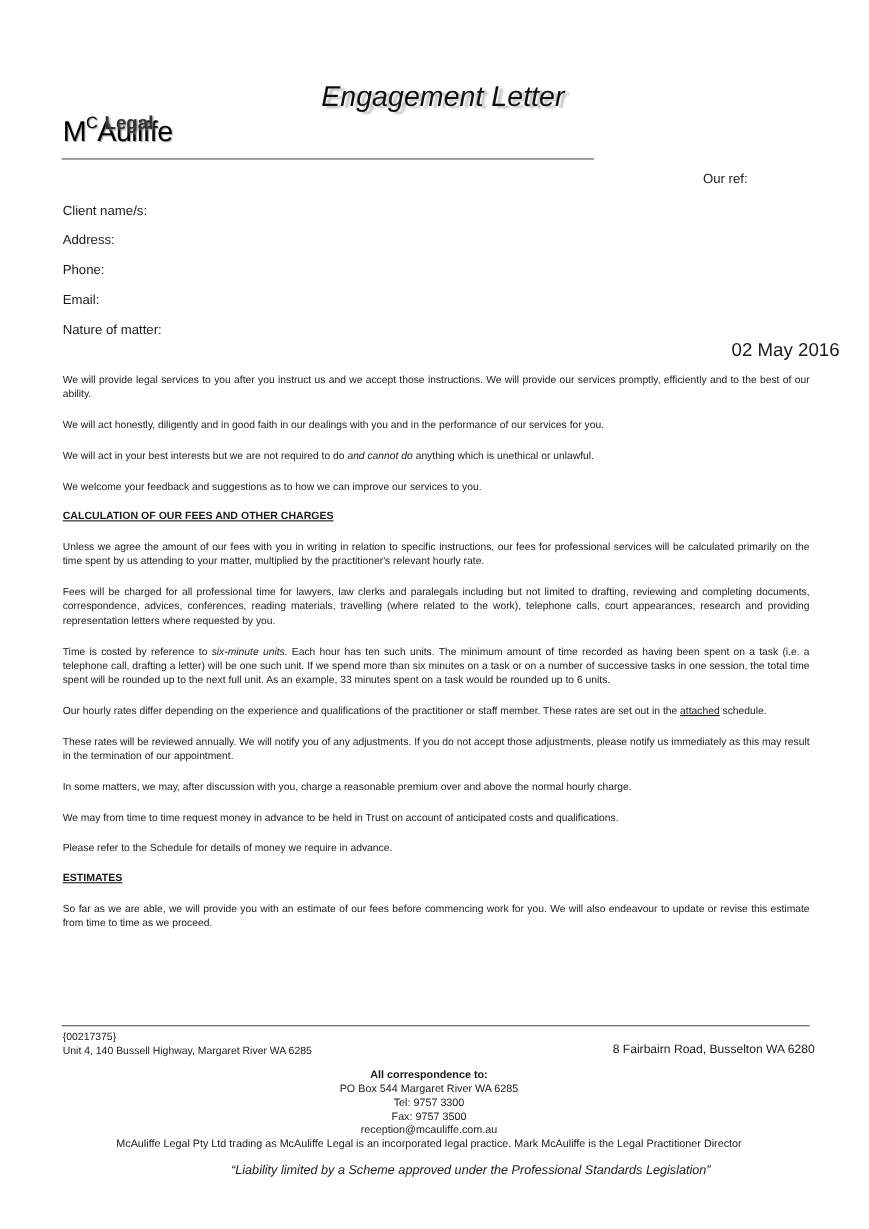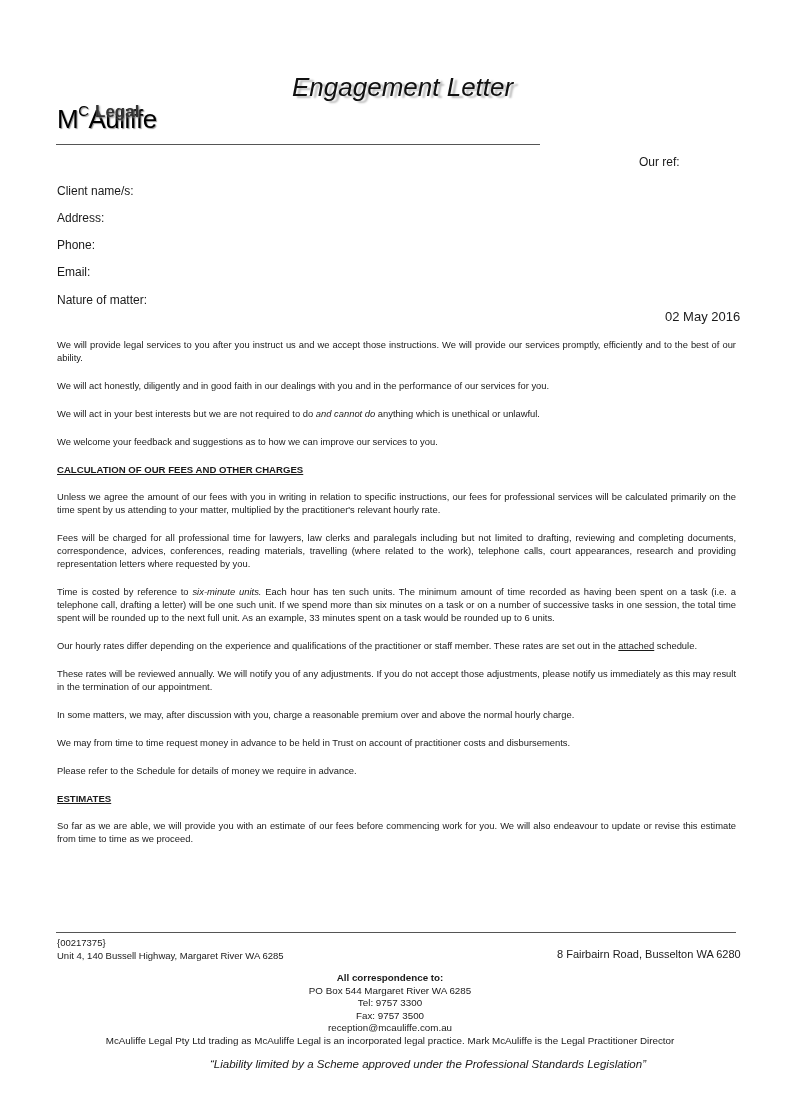--- a/index.html
+++ b/index.html
@@ -9,21 +9,21 @@
   .logo-mc { left:57px; top:70px; font-size:26px; color:#000000;
              text-shadow:1px 1px 1px #999; letter-spacing:-0.5px;margin-top:34px; }
   .logo-mc sup { font-size:15px; position:relative; top:-2px; }
   .logo-legal { left:95px; top:102px; font-size:17px; font-weight:bold; color:#333;
                 text-shadow:1px 1px 2px #888; }
   .title { left:292px; top:72px; font-size:26px; font-style:italic; color:#111;
            text-shadow:4px 2px 2px #bbb; }
   .hr-top { left:56px; top:144px; width:484px; height:1px; background:#555; }
   .ourref { left:639px; top:155px; font-size:12px; }
   .field { left:57px; font-size:12px; }
-  .date { left:665px; top:309px; font-size:13px; }
+  .date { left:665px; top:309px; font-size:17px; }
   .content { left:57px; top:338px; width:679px; font-size:9.4px; line-height:13px; }
   .content h3 { margin:0 0 14px 0; font-size:9.6px; font-weight:bold; text-decoration:underline; }
   .content p { margin:0 0 15px 0; text-align:justify; }
   .hr-bot { left:56px; top:932px; width:680px; height:1px; background:#555; }
   .foot-l { left:57px; top:936px; font-size:9.5px; line-height:13px; }
   .foot-r { left:557px; top:948px; font-size:11px; }
   .corr { left:0; top:972px; width:780px; text-align:center; font-size:9.8px; line-height:12.5px; }
   .corr .b { font-weight:bold; }
   .liab { left:0; top:1058px; width:776px; text-align:center; font-size:11.5px; font-style:italic; padding-left:80px; box-sizing:border-box; }
   u { text-decoration:underline; }
@@ -50,21 +50,21 @@
   <p><span>We will act in your best interests but we are not required to do </span><em>and cannot do</em><span> anything which is unethical or unlawful.</span></p>
   <p>We welcome your feedback and suggestions as to how we can improve our services to you.</p>
 
   <h3>CALCULATION OF OUR FEES AND OTHER CHARGES</h3>
   <p>Unless we agree the amount of our fees with you in writing in relation to specific instructions, our fees for professional services will be calculated primarily on the time spent by us attending to your matter, multiplied by the practitioner's relevant hourly rate.</p>
   <p>Fees will be charged for all professional time for lawyers, law clerks and paralegals including but not limited to drafting, reviewing and completing documents, correspondence, advices, conferences, reading materials, travelling (where related to the work), telephone calls, court appearances, research and providing representation letters where requested by you.</p>
   <p><span>Time is costed by reference to </span><em>six-minute units.</em><span> Each hour has ten such units. The minimum amount of time recorded as having been spent on a task (i.e. a telephone call, drafting a letter) will be one such unit. If we spend more than six minutes on a task or on a number of successive tasks in one session, the total time spent will be rounded up to the next full unit. As an example, 33 minutes spent on a task would be rounded up to 6 units.</span></p>
   <p><span>Our hourly rates differ depending on the experience and qualifications of the practitioner or staff member. These rates are set out in the </span><u>attached</u><span> schedule.</span></p>
   <p>These rates will be reviewed annually. We will notify you of any adjustments. If you do not accept those adjustments, please notify us immediately as this may result in the termination of our appointment.</p>
   <p>In some matters, we may, after discussion with you, charge a reasonable premium over and above the normal hourly charge.</p>
-  <p>We may from time to time request money in advance to be held in Trust on account of practitioner costs and disbursements.</p>
+  <p>We may from time to time request money in advance to be held in Trust on account of anticipated costs and qualifications.</p>
   <p>Please refer to the Schedule for details of money we require in advance.</p>
 
   <h3>ESTIMATES</h3>
   <p>So far as we are able, we will provide you with an estimate of our fees before commencing work for you. We will also endeavour to update or revise this estimate from time to time as we proceed.</p>
 </div>
 
 <div class="abs hr-bot"></div>
 <div class="abs foot-l">
   <div>{00217375}</div>
   <div>Unit 4, 140 Bussell Highway, Margaret River WA 6285</div>

